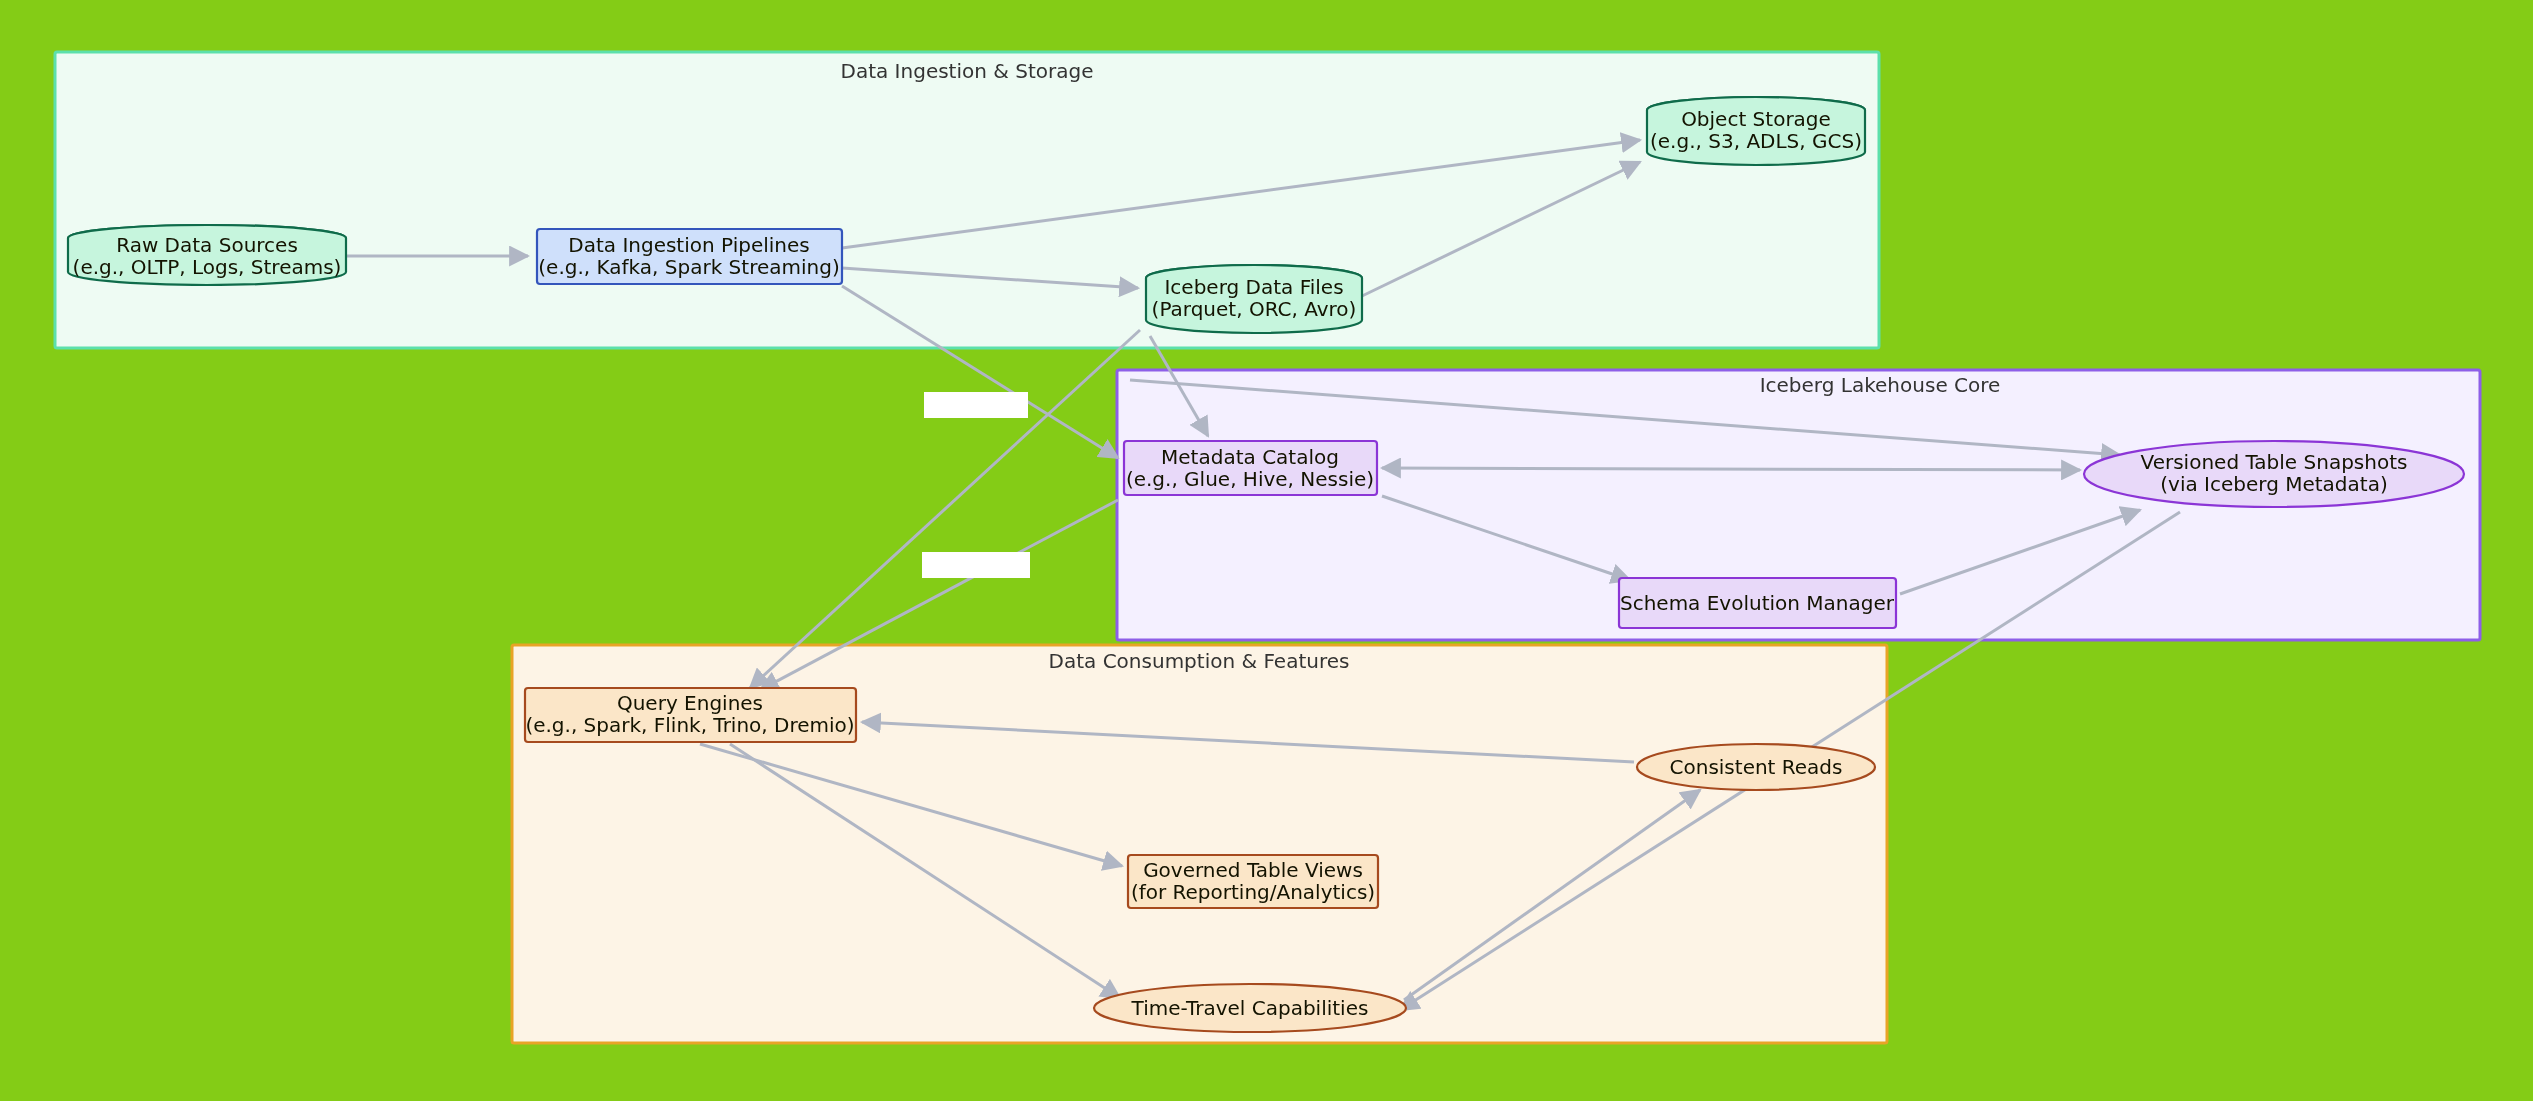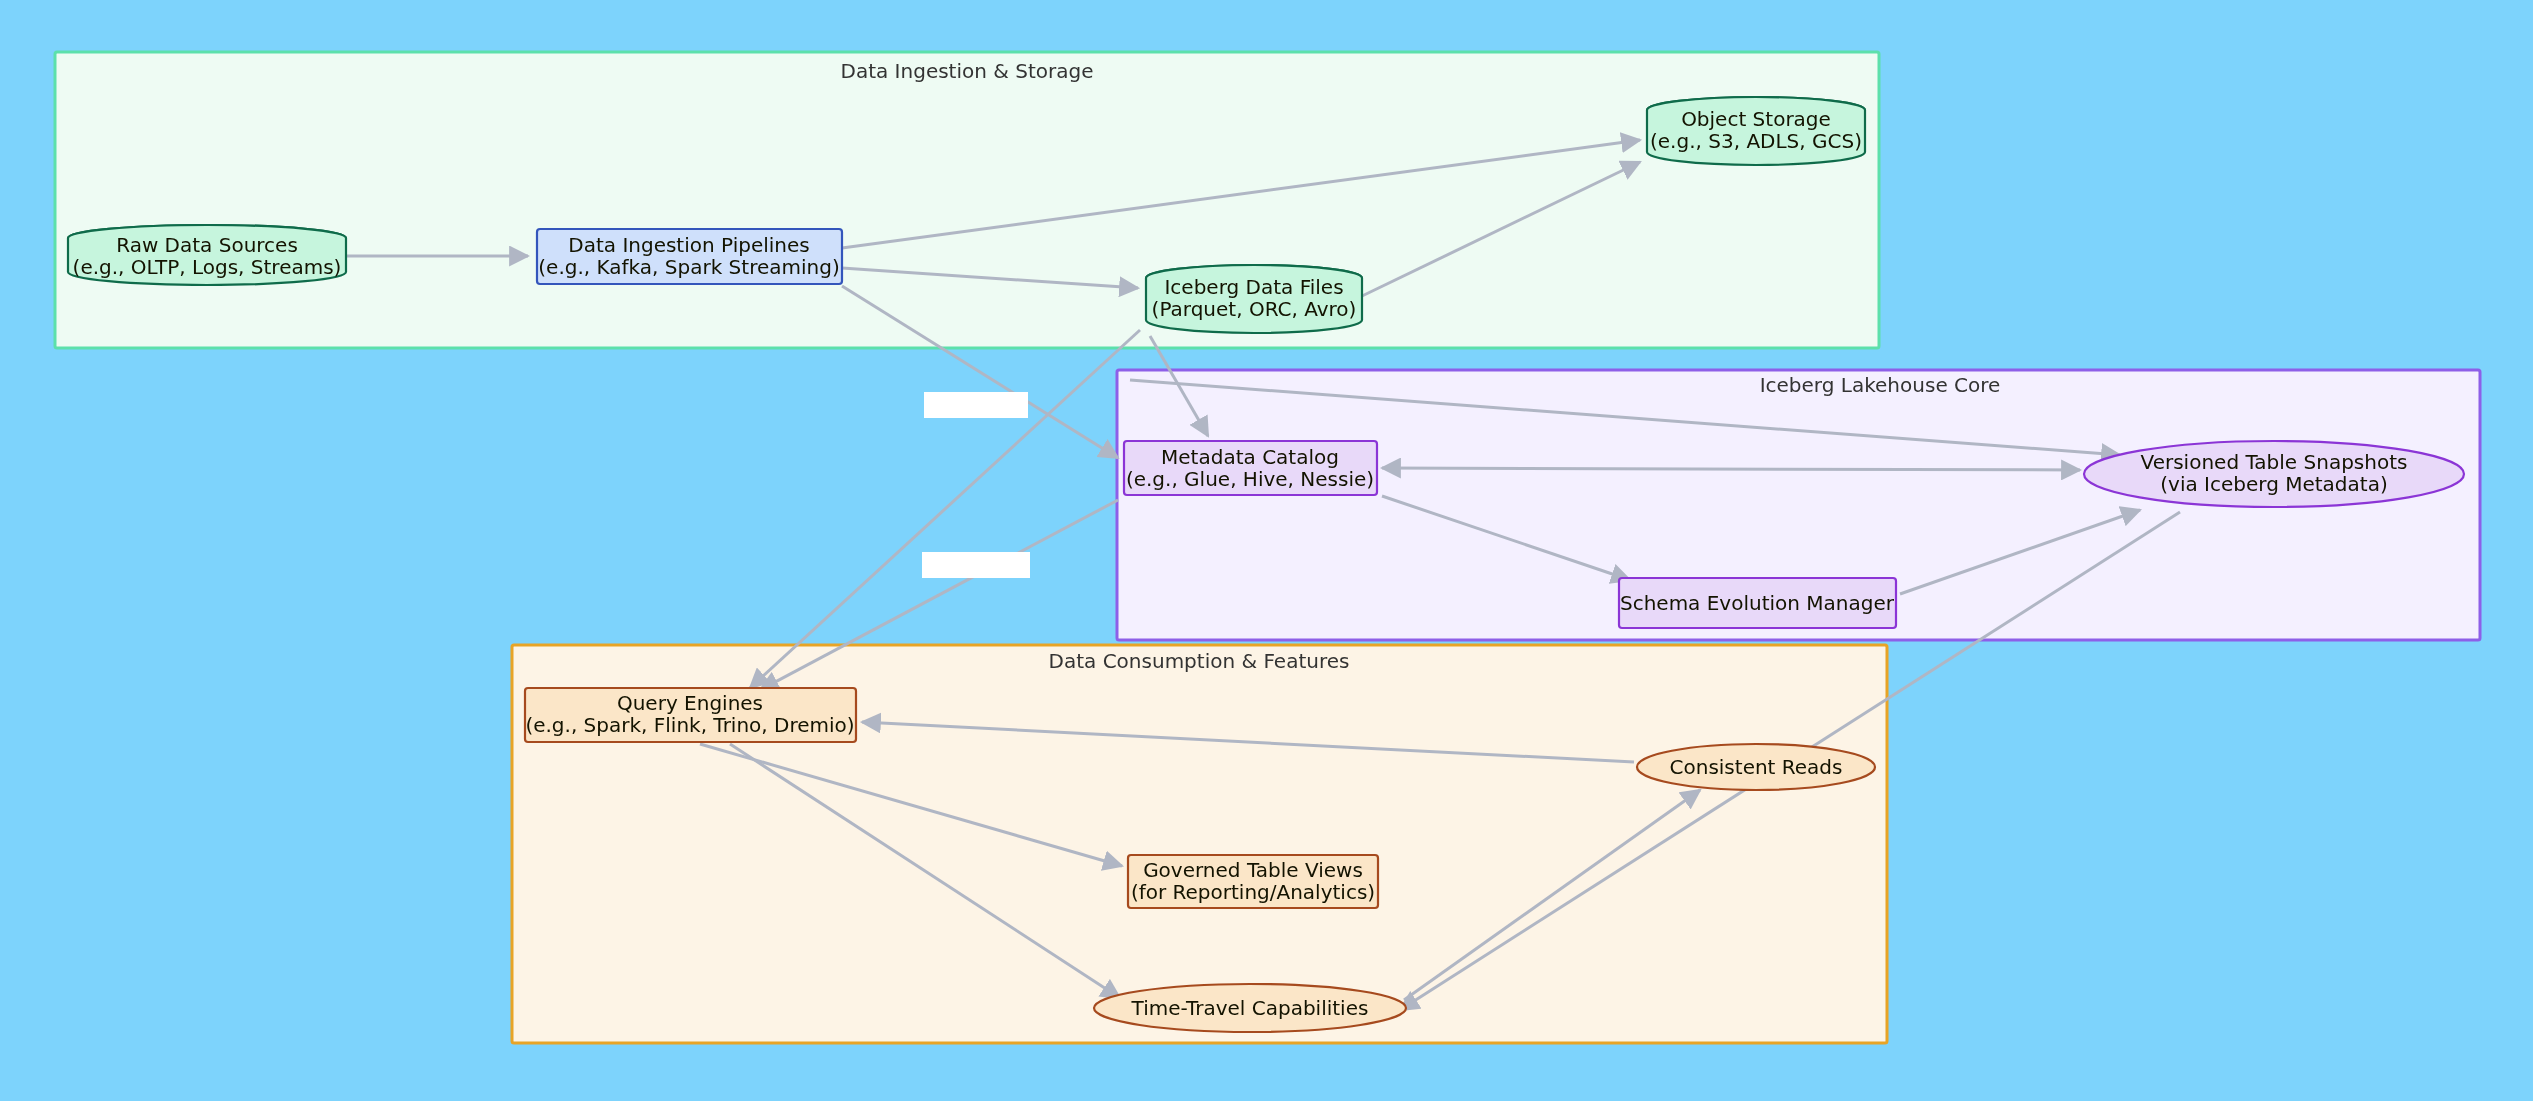--- a/index.html
+++ b/index.html
@@ -12,21 +12,21 @@
     height: 1101px;
     position: relative;
     overflow: hidden;
     font-family: "DejaVu Sans", sans-serif;
   }
   #stage {
     position: absolute;
     left: 0; top: 0;
     width: 2533px;
     height: 1101px;
-    background: #7dd3fc;
+    background: #84cc16;
   }
   svg#diagram {
     position: absolute;
     left: 0; top: 0;
     width: 2533px;
     height: 1101px;
     display: block;
   }
   .node-label {
     font-family: "DejaVu Sans", sans-serif;

